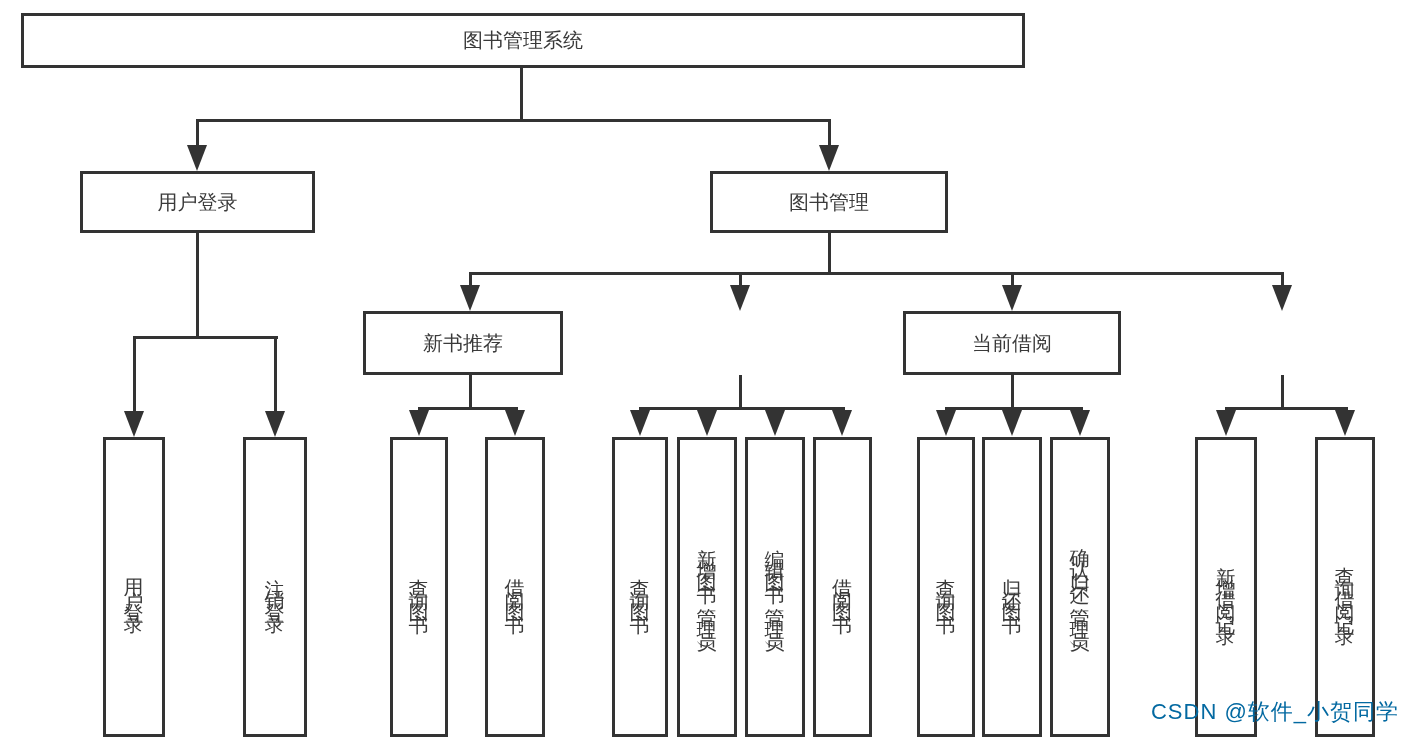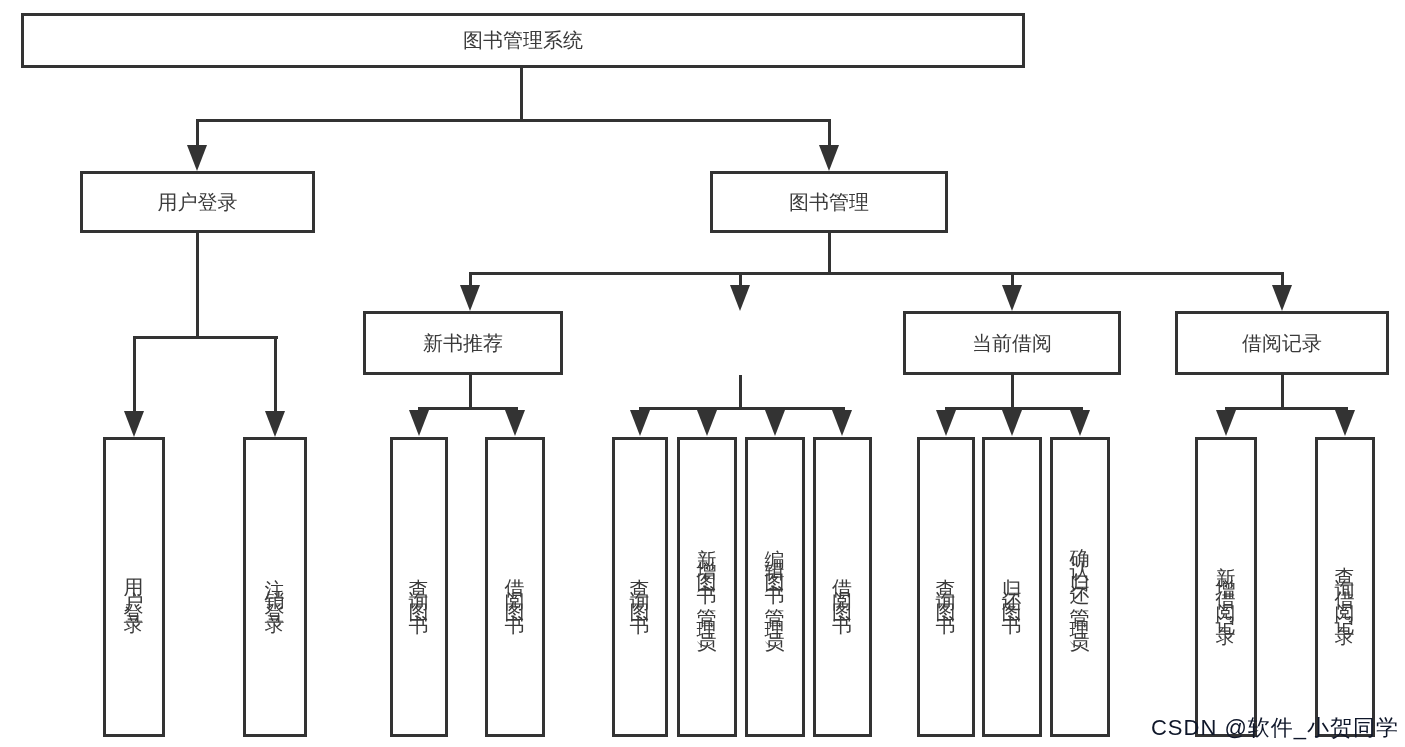--- a/index.html
+++ b/index.html
@@ -19,22 +19,22 @@
     letter-spacing:12px; line-height:1; font-size:20px;
   }
   .hl { position:absolute; height:3px; background:#333333; z-index:1; }
   .vl { position:absolute; width:3px;  background:#333333; z-index:1; }
   .arr {
     position:absolute; width:0; height:0; z-index:1;
     border-left:10px solid transparent; border-right:10px solid transparent;
     border-top:26px solid #333333;
   }
   .watermark {
-    position:absolute; right:6px; bottom:4px; z-index:3;
-    font-size:22px; color:#0f172a; letter-spacing:1px; white-space:nowrap;
+    position:absolute; right:6px; bottom:20px; z-index:3;
+    font-size:22px; color:#0369a1; letter-spacing:1px; white-space:nowrap;
   }
 </style>
 </head>
 <body>
 
 <div class="canvas">
 
   <div class="box" style="left:21px;top:13px;width:1004px;height:55px">
     <span class="lbl">图书管理系统</span>
   </div>
@@ -49,23 +49,20 @@
 
   <div class="box" style="left:363px;top:311px;width:200px;height:64px">
     <span class="lbl">新书推荐</span>
   </div>
 
 
   <div class="box" style="left:903px;top:311px;width:218px;height:64px">
     <span class="lbl">当前借阅</span>
   </div>
 
-  <div class="box" style="left:1175px;top:311px;width:214px;height:64px">
-    <span class="lbl">借阅记录</span>
-  </div>
 
   <div class="box leaf" style="left:103px;top:437px;width:62px;height:300px">
     <span class="vtext">用户登录</span>
   </div>
   <div class="box leaf" style="left:243px;top:437px;width:64px;height:300px">
     <span class="vtext">注销登录</span>
   </div>
 
   <div class="box leaf" style="left:390px;top:437px;width:58px;height:300px">
     <span class="vtext">查询图书</span>

